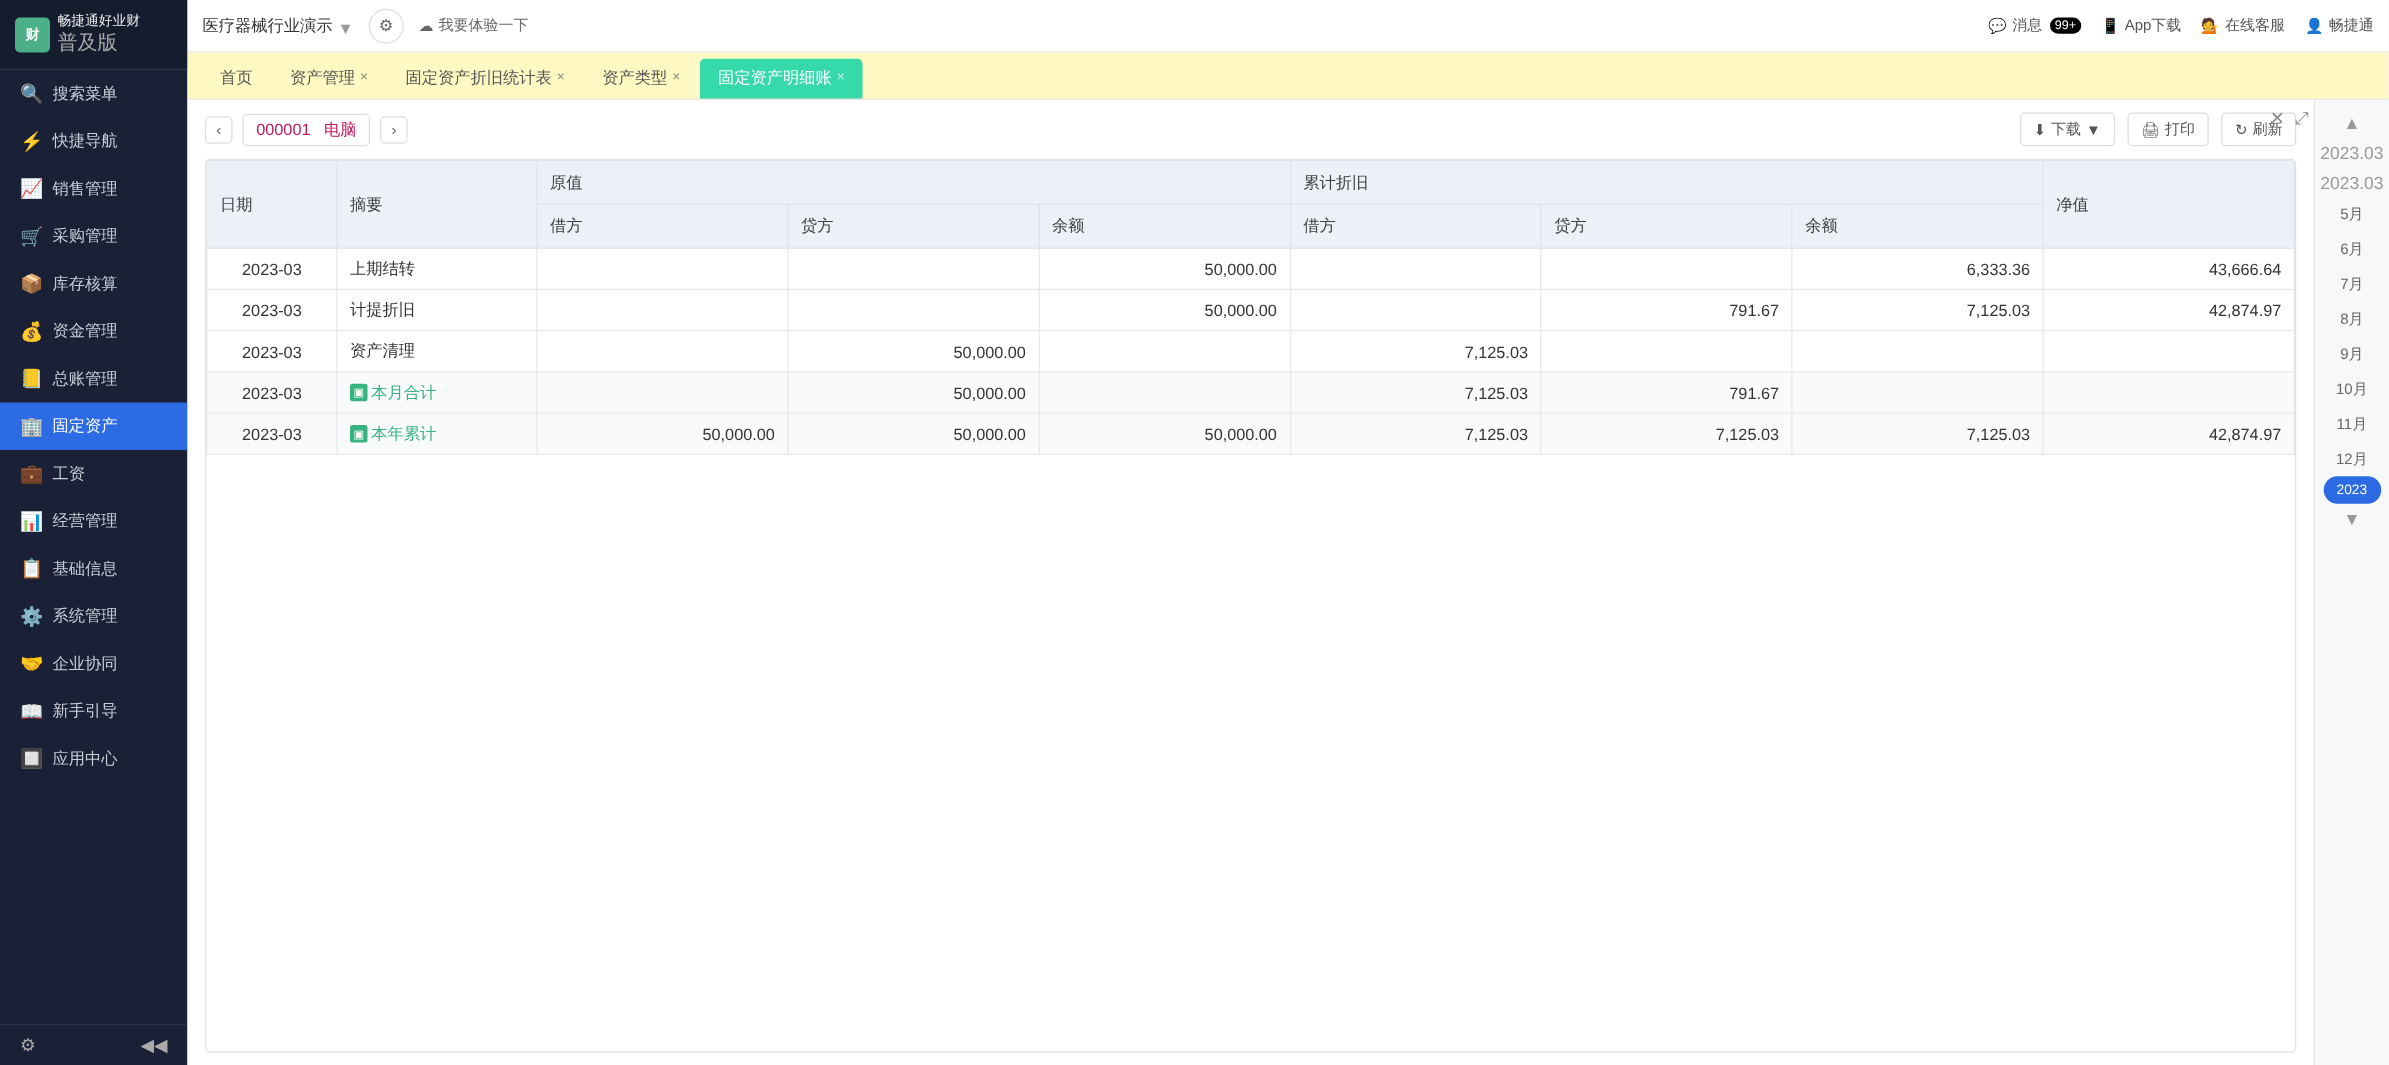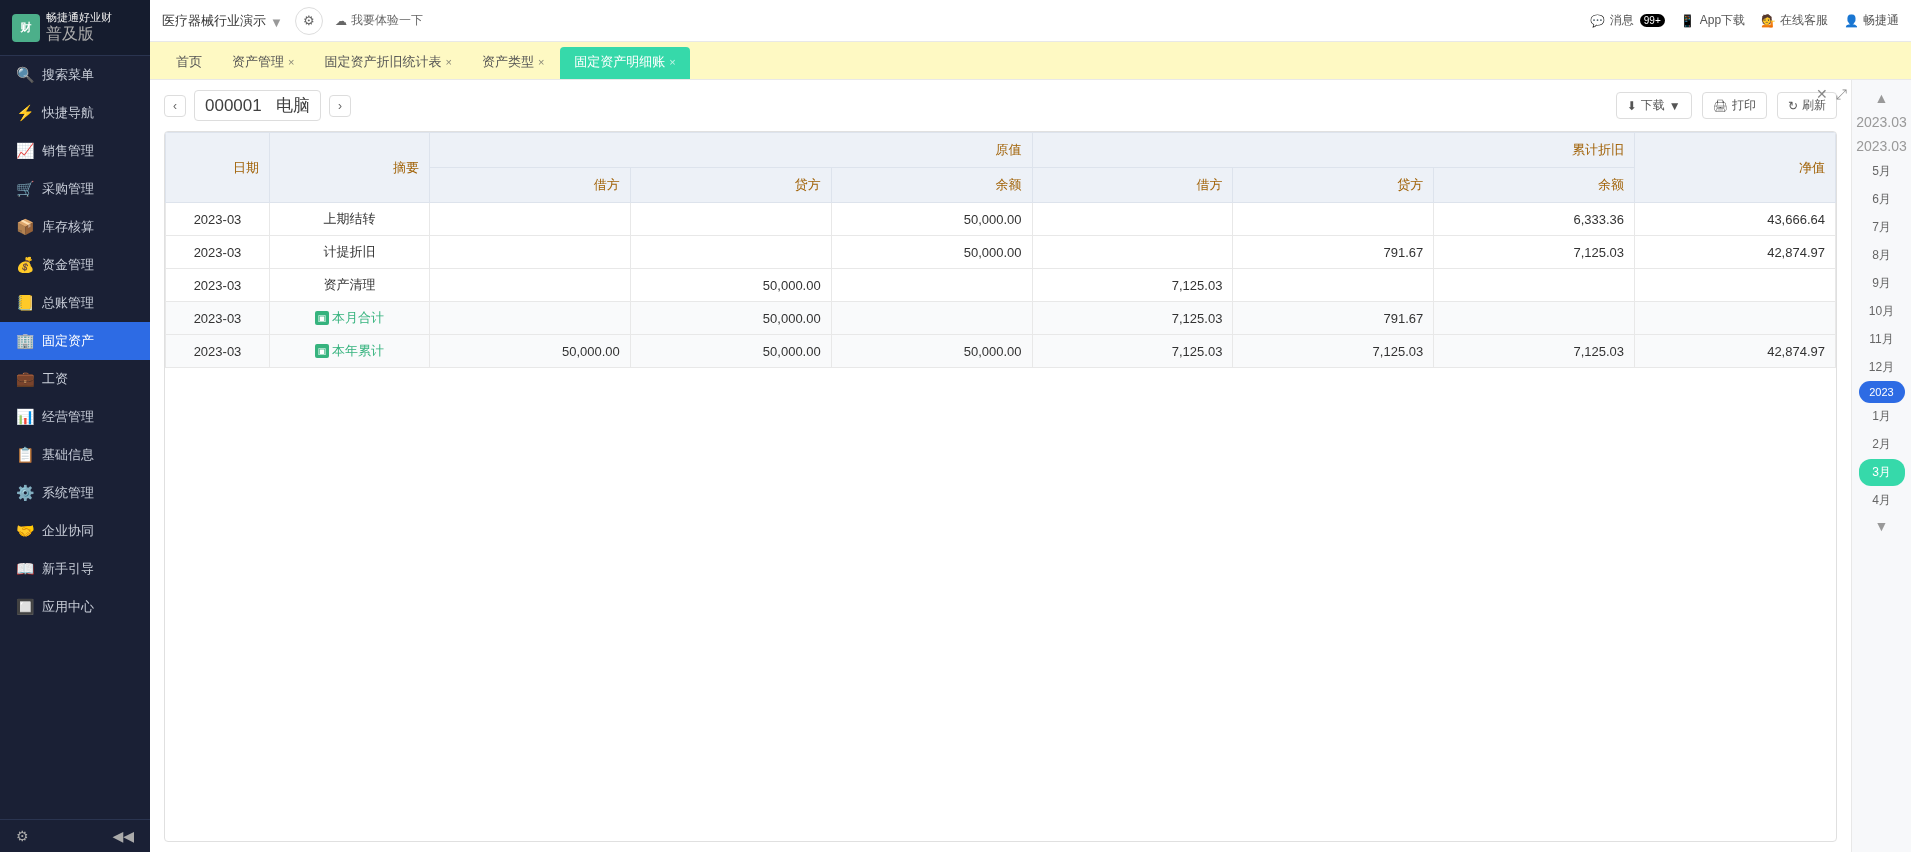--- a/index.html
+++ b/index.html
@@ -161,21 +161,21 @@
       margin-bottom: 10px;
     }
     .asset-nav .nav-arrow {
       width: 22px; height: 22px;
       border: 1px solid #ddd; border-radius: 4px;
       display: flex; align-items: center; justify-content: center;
       cursor: pointer; color: #666; font-size: 12px;
     }
     .asset-nav .asset-code {
       border: 1px solid #ddd; border-radius: 4px;
-      padding: 3px 10px; font-size: 17px; color: #404040;
+      padding: 3px 10px; font-size: 13px; color: #be185d;
       background: #fff;
     }
     .asset-nav-right {
       margin-left: auto;
       display: flex; align-items: center; gap: 10px;
     }
     .asset-nav-right .action-btn {
       display: flex; align-items: center; gap: 4px;
       padding: 4px 10px;
       border: 1px solid #ddd; border-radius: 4px;
@@ -192,33 +192,33 @@
     }
     table {
       width: 100%;
       border-collapse: collapse;
       font-size: 13px;
     }
     thead th {
       background: #edf1f7;
       border: 1px solid #dde3ec;
       padding: 8px 10px;
-      text-align: right;
-      color: #a16207;
+      text-align: left;
+      color: #404040;
       font-weight: 500;
       white-space: nowrap;
     }
     tbody td {
       border: 1px solid #e8e8e8;
       padding: 7px 10px;
       text-align: right;
       color: #333;
       white-space: nowrap;
     }
-    tbody td.text-left { text-align: center; }
+    tbody td.text-left { text-align: left; }
     tbody td.text-center { text-align: center; }
     tbody tr.summary-row td { font-weight: 500; background: #f9fafb; }
 
     .month-tag {
       display: inline-flex; align-items: center; gap: 3px;
       color: #36b37e; font-size: 13px;
     }
     .month-tag .tag-icon {
       width: 14px; height: 14px;
       background: #36b37e; border-radius: 2px;
@@ -551,26 +551,20 @@
         <div class="month-item">7月</div>
         <div class="month-item">8月</div>
         <div class="month-item">9月</div>
         <div class="month-item">10月</div>
         <div class="month-item">11月</div>
         <div class="month-item">12月</div>
       </div>
 
       <div class="month-item year-badge">2023</div>
 
-      <div class="tp-section">
-        <div class="month-item">1月</div>
-        <div class="month-item">2月</div>
-        <div class="month-item active">3月</div>
-        <div class="month-item">4月</div>
-      </div>
 
       <span class="tp-arrow">▼</span>
     </div>
 
     <div style="position:absolute; top:6px; right:64px; display:flex; gap:8px; z-index:10;">
       <span style="cursor:pointer; color:#888; font-size:14px;">✕</span>
       <span style="cursor:pointer; color:#888; font-size:14px;">⤢</span>
     </div>
 
   </div>

